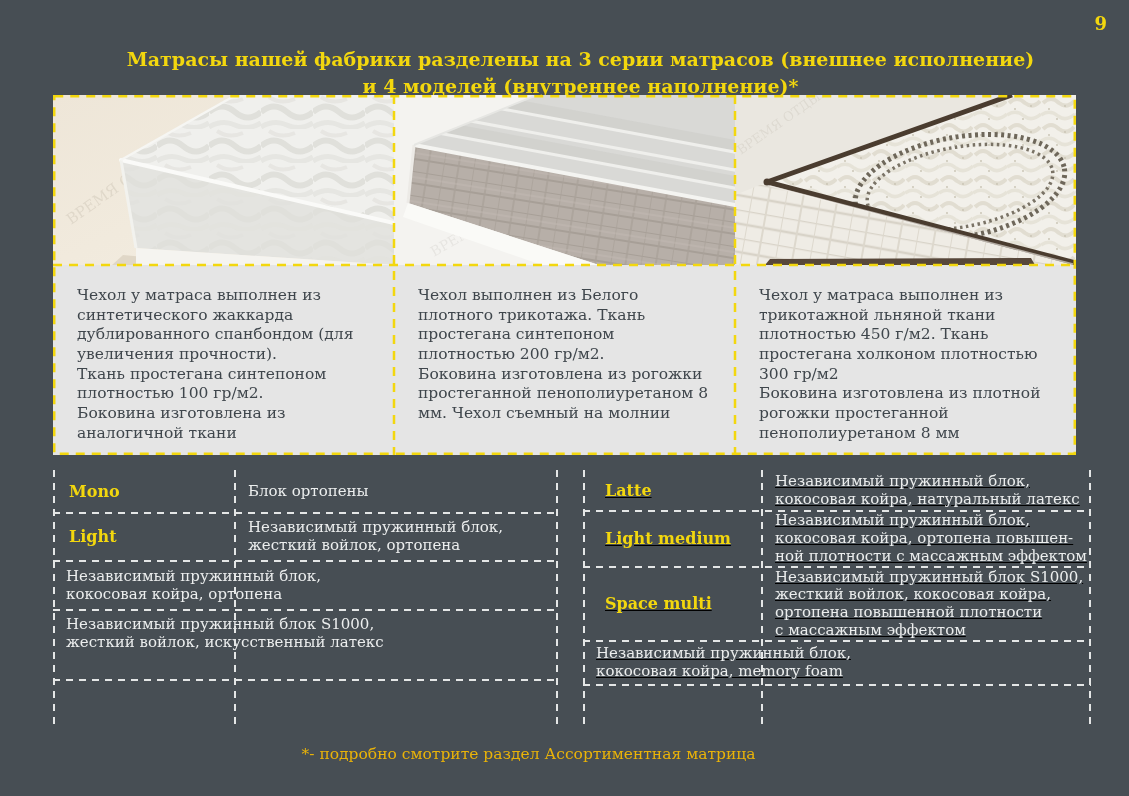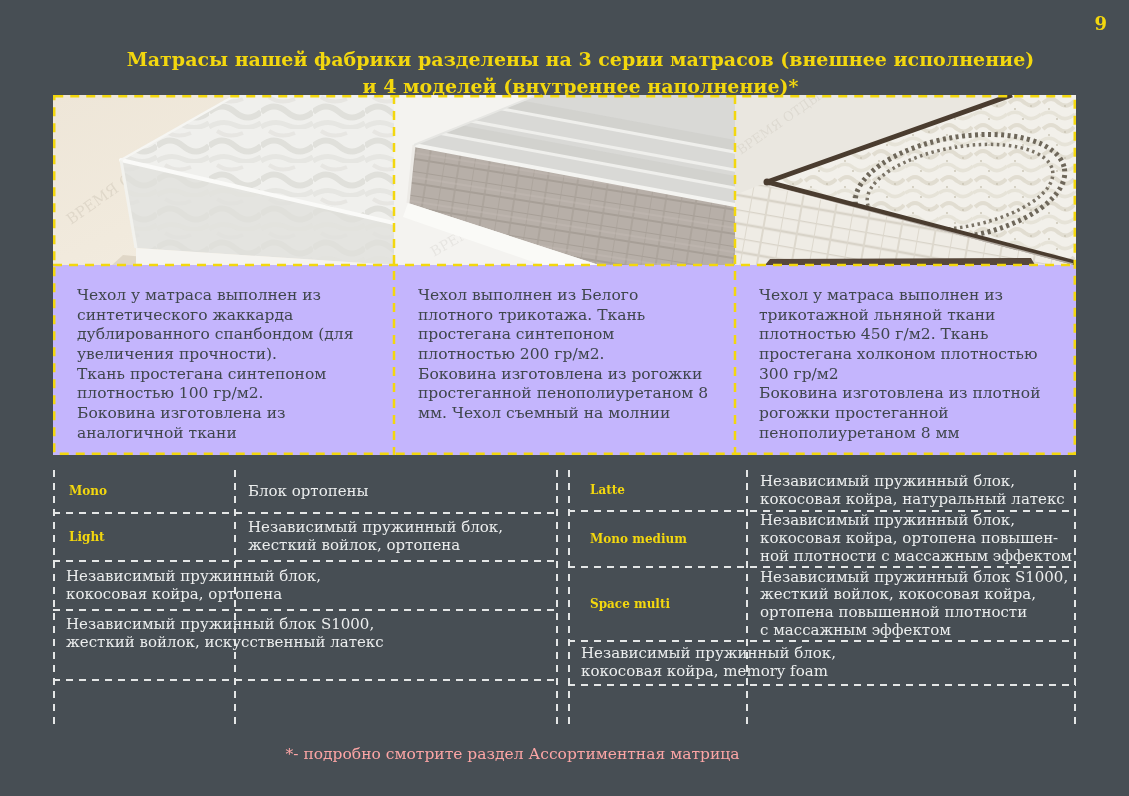--- a/index.html
+++ b/index.html
@@ -9,36 +9,36 @@
   }
   .page-number{position:absolute;top:13px;right:22px;color:#f3d70e;font-weight:bold;font-size:18px;}
   .title{position:absolute;top:30px;left:0;width:1129px;margin:16px;text-align:center;
     color:#f3d70e;font-weight:bold;font-size:19px;line-height:1.4;}
   
   .grid{position:absolute;left:53px;top:95px;width:1023px;height:360px;display:flex;}
   .grid-lines{position:absolute;left:0;top:0;width:1023px;height:360px;pointer-events:none;z-index:5;}
   .col{width:341px;display:flex;flex-direction:column;}
   .photo{height:170px;overflow:hidden;}
   .photo svg{display:block;width:100%;height:100%;}
-  .desc{height:190px;background:#c4b5fd;color:#3f464c;box-sizing:border-box;
+  .desc{height:190px;background:#e5e5e5;color:#3f464c;box-sizing:border-box;
     padding:21px 14px 0 24px;font-size:15.5px;line-height:1.27;white-space:pre-line;}
   
   .model-table{position:absolute;top:470px;}
   .model-table-left{left:53px;width:505px;}
-  .model-table-right{left:568px;width:508px;}
+  .model-table-right{left:583px;width:508px;text-decoration:underline;}
   .table-lines{position:absolute;left:0;top:0;pointer-events:none;z-index:5;}
   .trow{display:flex;box-sizing:border-box;}
   .tname{box-sizing:border-box;display:flex;align-items:center;color:#f3d70e;font-weight:bold;
-    font-size:12px;line-height:1.25;white-space:pre-line;}
+    font-size:16px;line-height:1.25;white-space:pre-line;}
   .model-table-left  .tname{width:182px;padding-left:16px;}
   .model-table-right .tname{width:179px;padding-left:22px;}
   .tdesc{flex:1;display:flex;align-items:center;color:#eceeee;font-size:15px;line-height:1.18;
     padding:4px 4px 4px 13px;box-sizing:border-box;white-space:pre-line;}
   .footnote{position:absolute;top:745px;left:0;width:1025px;text-align:center;
-    color:#fca5a5;font-size:15.5px;}
+    color:#eab308;font-size:15.5px;padding-left:16px;}
 </style>
 </head>
 <body>
 
 <div class="page">
 
   <div class="page-number">9</div>
 
   <h1 class="title"><span>Матрасы нашей фабрики разделены на 3 серии матрасов (внешнее исполнение)</span><br><span>и 4 моделей (внутреннее наполнение)*</span></h1>
 
@@ -224,21 +224,21 @@
         <line x1="0" y1="171" x2="508" y2="171"></line>
         <line x1="0" y1="215" x2="508" y2="215"></line>
       </g>
     </svg>
     <div class="trow" style="height:41px">
       <div class="tname">Latte</div>
       <div class="tdesc">Независимый пружинный блок,
 кокосовая койра, натуральный латекс</div>
     </div>
     <div class="trow" style="height:56px">
-      <div class="tname">Mono medium</div>
+      <div class="tname">Light medium</div>
       <div class="tdesc">Независимый пружинный блок,
 кокосовая койра, ортопена повышен-
 ной плотности с массажным эффектом</div>
     </div>
     <div class="trow" style="height:74px">
       <div class="tname">Space multi</div>
       <div class="tdesc">Независимый пружинный блок S1000,
 жесткий войлок, кокосовая койра,
 ортопена повышенной плотности
 с массажным эффектом</div>

